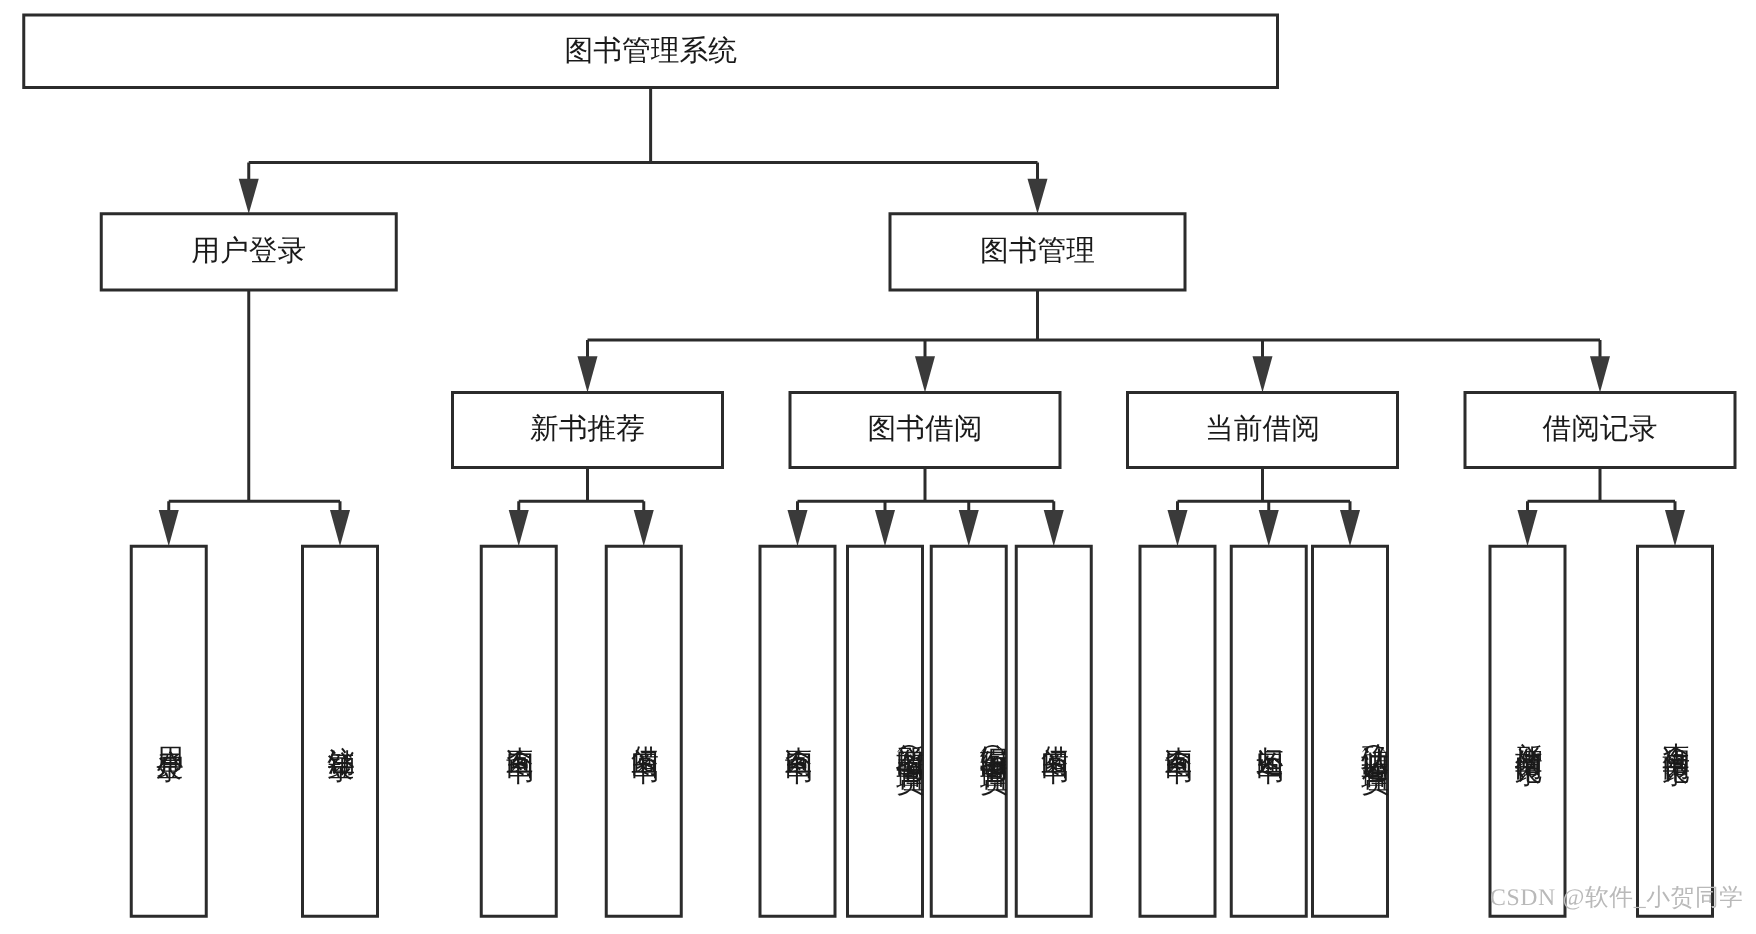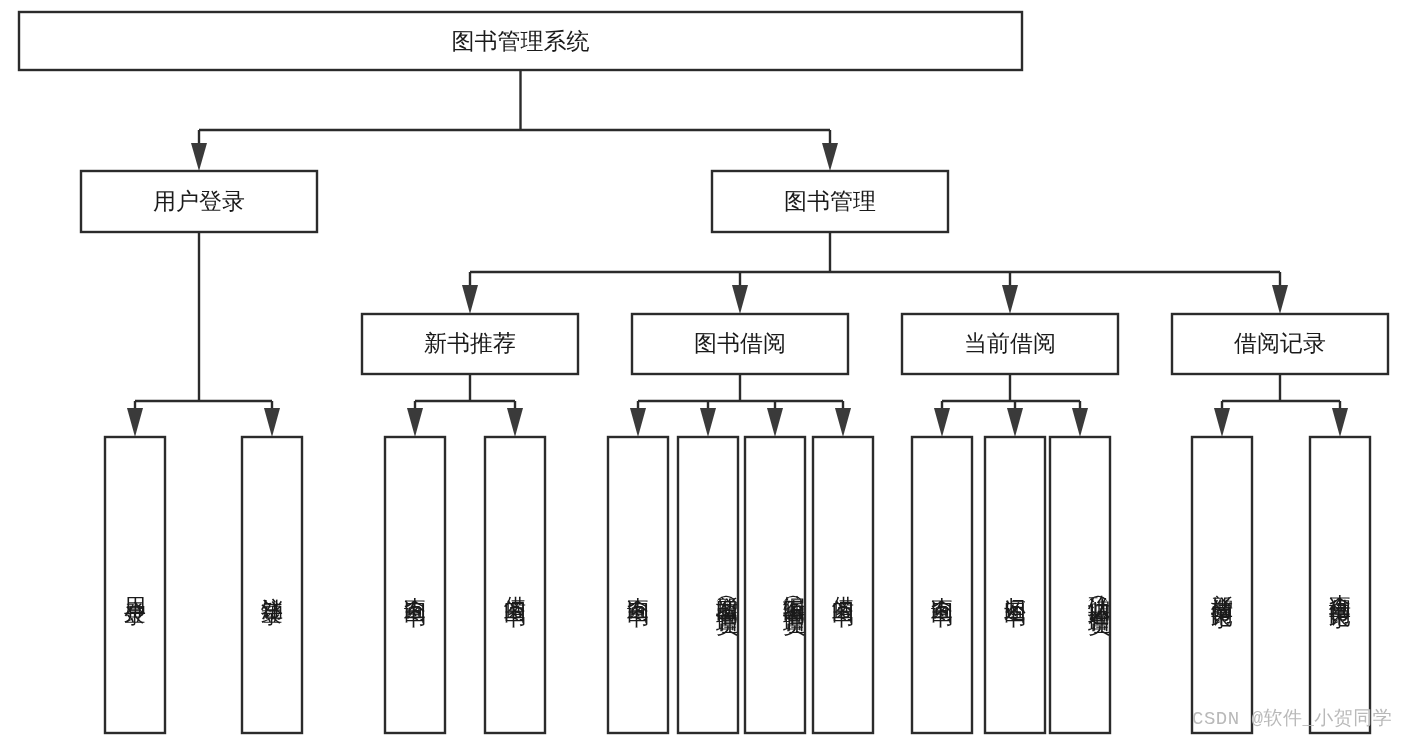--- a/index.html
+++ b/index.html
@@ -60,21 +60,21 @@
     color: #1a1a1a;
     text-align: center;
     white-space: nowrap;
     pointer-events: none;
     display: flex;
     align-items: center;
     justify-content: center;
   }
   .watermark {
     position: absolute;
-    font-family: Liberation Mono, monospace;
+    font-family: Liberation Serif, serif;
     font-size: 19px;
     color: #b9b9b9;
     white-space: nowrap;
     letter-spacing: 0.5px;
   }
 </style>
 </head>
 <body>
 
 <div id="diagram-root">

